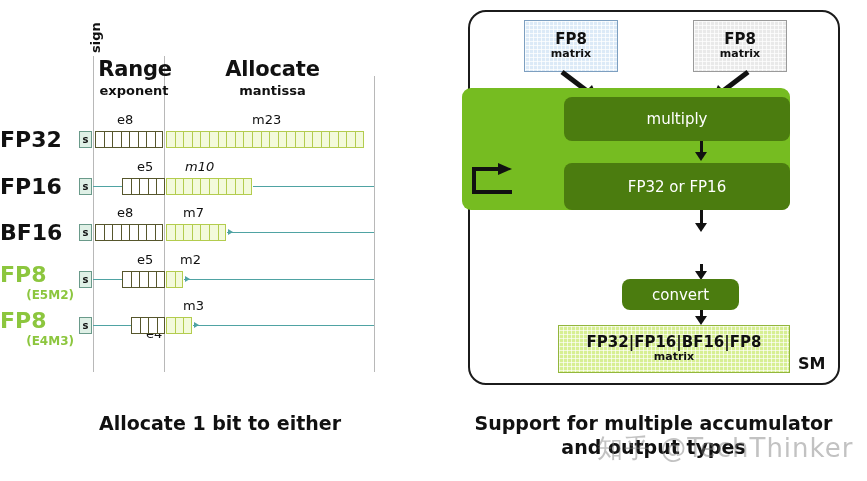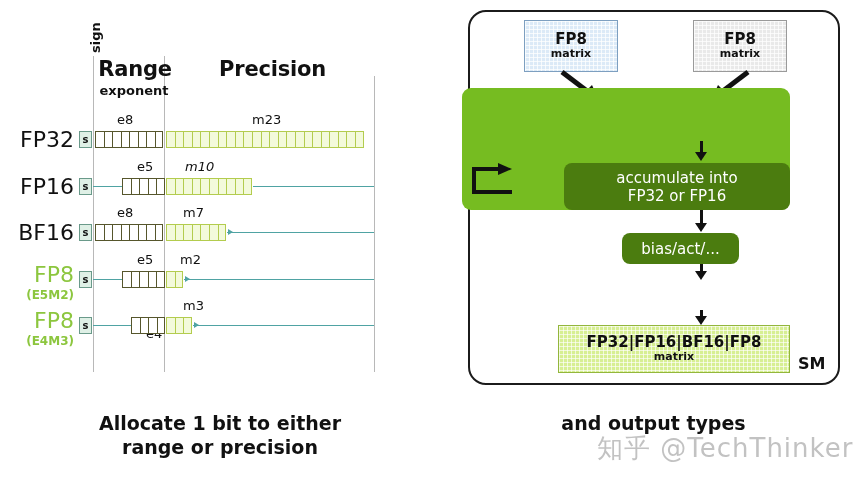--- a/index.html
+++ b/index.html
@@ -52,23 +52,23 @@
     transform: rotate(-90deg);
     transform-origin: left top;
     white-space: nowrap;
   }
 
   .fmt-row { position: absolute; left: 0; width: 440px; }
 
   .fmt-label {
     position: absolute;
     font-size: 22px;
-    font-weight: normal;
-    color: #111;
-    text-align: right;
+    font-weight: bold;
+    color: #111;
+    text-align: left;
     white-space: nowrap;
   }
   .fmt-label.green { color: #8cc63e; }
   .fmt-sub {
     position: absolute;
     font-size: 12px;
     font-weight: bold;
     color: #8cc63e;
     text-align: right;
     white-space: nowrap;
@@ -255,21 +255,22 @@
 
   <div id="left-panel">
 
     <div class="vline" style="left:93px; top:56px; height:316px;"></div>
     <div class="vline" style="left:164px; top:56px; height:316px;"></div>
     <div class="vline" style="left:374px; top:76px; height:296px;"></div>
 
     <div class="sign-head" style="left:88px; top:53px;">sign</div>
     <div class="col-head big" style="left:96px; top:57px; width:78px;">Range</div>
     <div class="col-head small" style="left:94px; top:83px; width:80px;">exponent</div>
-    <div class="col-head big" style="left:185px; top:57px; width:175px;">Precision</div>
+    <div class="col-head big" style="left:185px; top:57px; width:175px;">Allocate</div>
+    <div class="col-head small" style="left:185px; top:83px; width:175px;">mantissa</div>
 
     <div class="fmt-row" style="top:0;">
       <div class="fmt-label" style="left:0; top:127px; width:74px;">FP32</div>
       <div class="sign-box" style="left:79px; top:131px;">s</div>
       <div class="bit-tag" style="left:117px; top:112px;">e8</div>
       <div class="bitgroup exp" style="left:95px; top:131px;">
         <div class="cell" style="width:8.5px"></div>
           <div class="cell" style="width:8.5px"></div>
         <div class="cell" style="width:8.5px"></div>
           <div class="cell" style="width:8.5px"></div>
@@ -401,21 +402,20 @@
         <div class="cell" style="width:8.6px"></div>
           <div class="cell" style="width:8.6px"></div>
           <div class="cell" style="width:8.6px"></div>
       </div>
       <div class="trail-line" style="left:193px; top:325px; width:181px;"></div>
       <div class="tick" style="left:194px; top:322px; transform:rotate(180deg);"></div>
     </div>
 
     <div class="caption" style="left:20px; top:412px; width:400px;">
       <div>Allocate 1 bit to either</div>
-      <div>range or precision</div>
     </div>
   </div>
 
   <div id="right-panel">
 
     <div id="sm-card"></div>
 
     <div class="matrix-box blue" style="left:84px; top:20px; width:94px; height:52px;">
       <span class="l1">FP8</span>
       <span class="l2">matrix</span>
@@ -431,54 +431,57 @@
     </svg>
     <svg class="diag-arrow" style="left:262px; top:70px;" width="50" height="35" viewBox="0 0 50 35">
       <line x1="46" y1="2" x2="17" y2="24" stroke="#111" stroke-width="5"></line>
       <polygon points="9,31 24,23 16,15" fill="#111"></polygon>
     </svg>
 
     <div id="tc-block">
       <div id="tc-tag">TC</div>
     </div>
 
+    <div class="op-box" style="left:124px; top:97px; width:226px; height:44px;">
+      <span>multiply</span>
+    </div>
 
     <div class="arrow-v" style="left:260px; top:141px; height:15px;"></div>
     <div class="arrow-head-d" style="left:255px; top:152px;"></div>
 
     <div class="op-box" style="left:124px; top:163px; width:226px; height:47px; flex-direction:column;">
-      <span>accumulate into</span>
       <span>FP32 or FP16</span>
     </div>
 
     <svg id="loop-arrow" viewBox="0 0 46 34">
       <polyline points="44,30 6,30 6,7 34,7" fill="none" stroke="#111" stroke-width="4"></polyline>
       <polygon points="44,7 30,1 30,13" fill="#111"></polygon>
     </svg>
 
     <div class="arrow-v" style="left:260px; top:210px; height:17px;"></div>
     <div class="arrow-head-d" style="left:255px; top:223px;"></div>
 
-    <div class="op-box" style="left:182px; top:233px; width:117px; height:31px;">
-      <span>bias/act/...</span>
-    </div>
 
     <div class="arrow-v" style="left:260px; top:264px; height:10px;"></div>
     <div class="arrow-head-d" style="left:255px; top:271px;"></div>
 
+    <div class="op-box" style="left:182px; top:279px; width:117px; height:31px;">
+      <span>convert</span>
+    </div>
 
     <div class="arrow-v" style="left:260px; top:310px; height:9px;"></div>
     <div class="arrow-head-d" style="left:255px; top:316px;"></div>
 
     <div class="matrix-box limegrid" style="left:118px; top:325px; width:232px; height:48px;">
       <span class="l1">FP32|FP16|BF16|FP8</span>
       <span class="l2">matrix</span>
     </div>
 
     <div id="sm-tag" style="left:358px; top:354px;">SM</div>
 
     <div class="caption" style="left:0; top:412px; width:427px;">
+      <div>Support for multiple accumulator</div>
       <div>and output types</div>
     </div>
   </div>
 
   <div id="watermark">知乎 @TechThinker</div>
 </div>
 
 </body></html>

